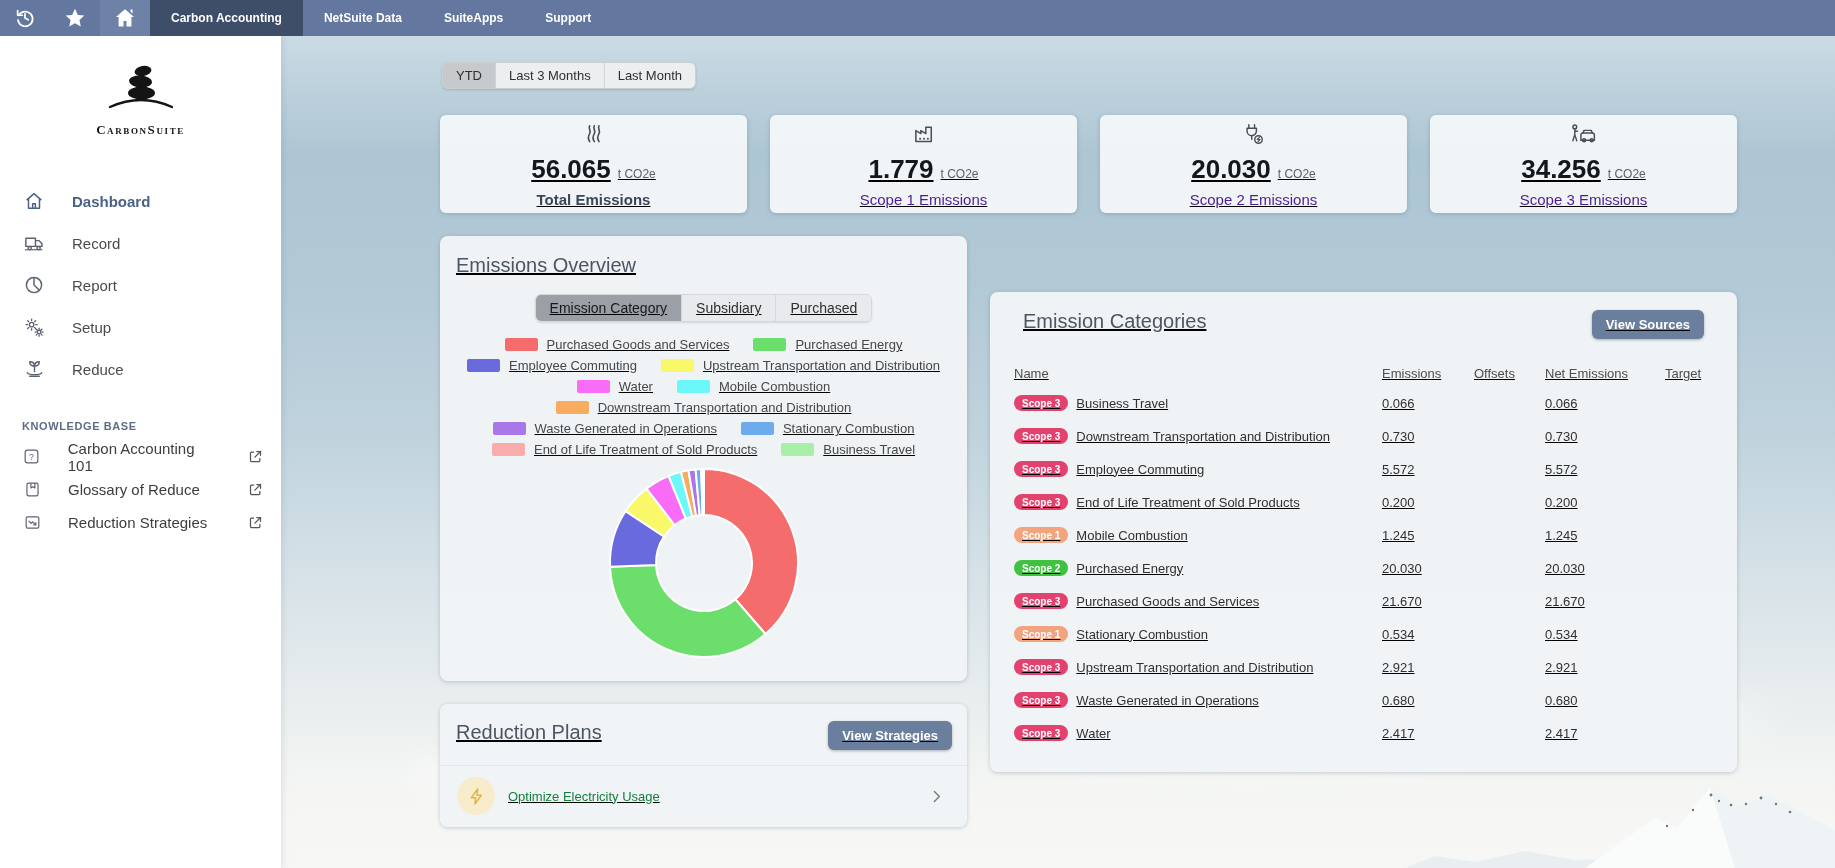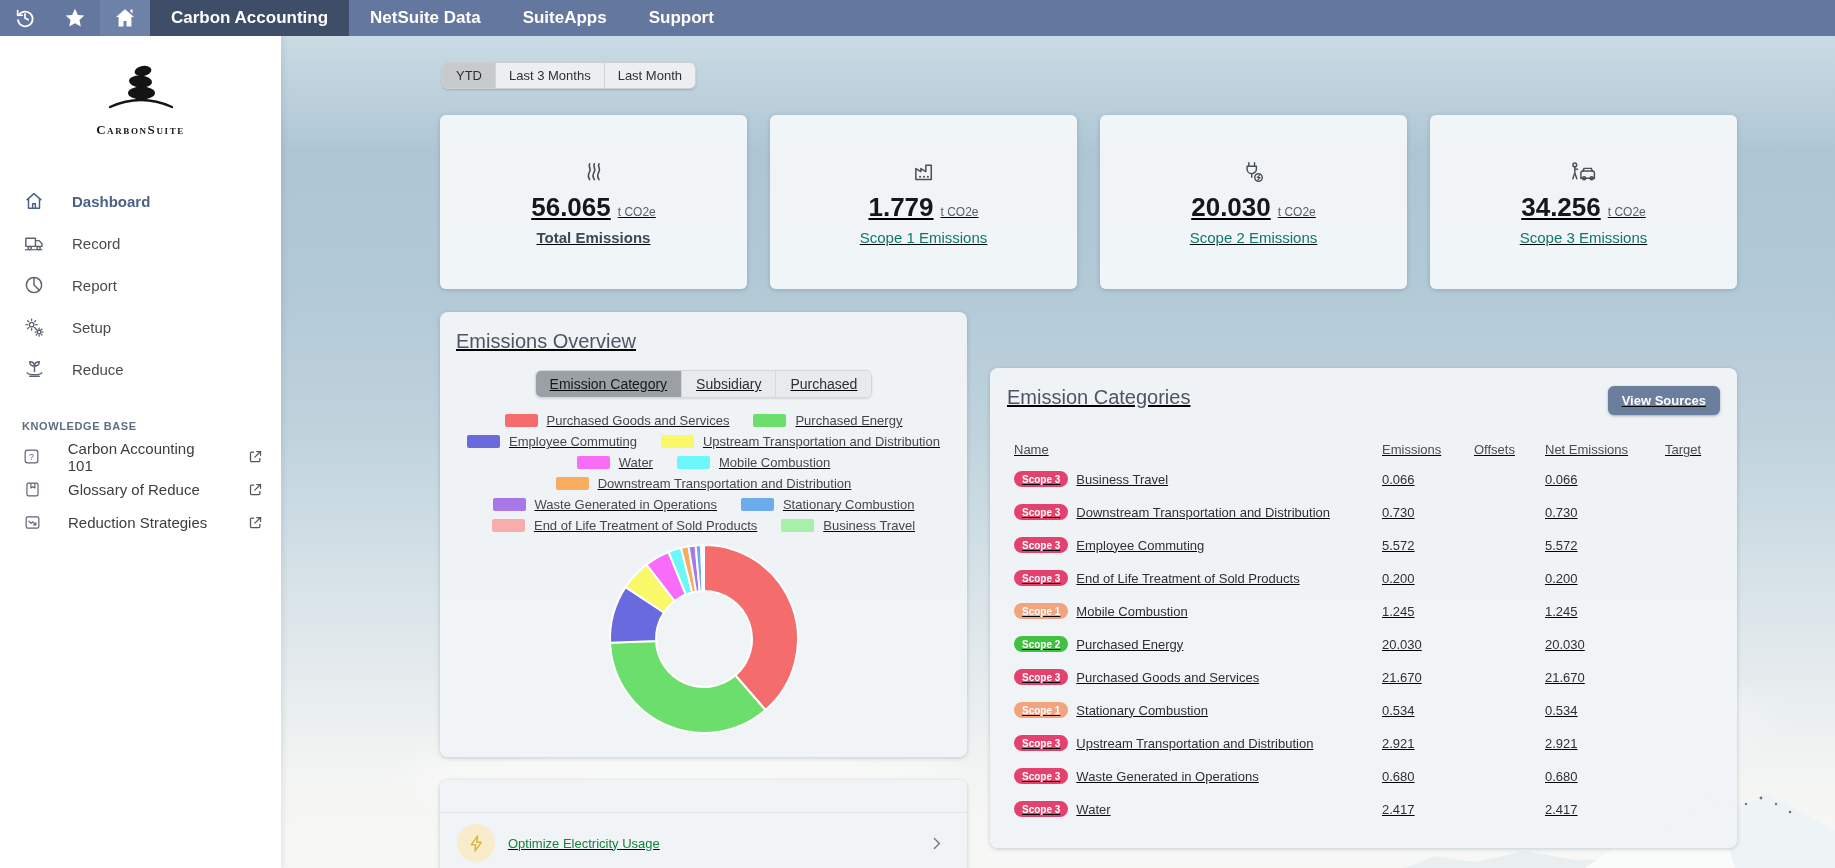--- a/index.html
+++ b/index.html
@@ -5,21 +5,21 @@
   * { box-sizing: border-box; margin: 0; padding: 0; }
   html,body { width:1835px; height:868px; overflow:hidden; }
   body { font-family:"Liberation Sans","DejaVu Sans",sans-serif; background:#e9eef0; }
 
   
   .topnav { height:36px; background:#64779e; display:flex; align-items:stretch; color:#fff; position:relative; z-index:5; }
   .nav-icons { display:flex; }
   .nav-icon { width:50px; display:flex; align-items:center; justify-content:center; cursor:pointer; color:#fff; }
   .nav-icon.home-cell { background:#6e82a8; }
   .nav-tabs { display:flex; align-items:stretch; }
-  .nav-tab { display:flex; align-items:center; padding:6px 21px; font-size:17px; font-weight:bold; cursor:pointer; }
+  .nav-tab { display:flex; align-items:center; padding:6px 21px; font-size:12px; font-weight:bold; cursor:pointer; }
   .nav-tab.active { background:#3e4d68; }
 
   
   .shell { display:flex; height:832px; }
   .sidebar { width:281px; flex:none; background:#ffffff; position:relative; z-index:3; box-shadow:2px 0 6px rgba(40,60,80,.10); }
   .brand { padding-top:26px; text-align:center; }
   .brand-name { margin-top:2px; font-family:"Liberation Serif","DejaVu Serif",serif; font-variant:small-caps; font-weight:bold; font-size:13px; letter-spacing:1.6px; color:#171717; }
   .side-menu { margin-top:42px; }
   .side-item { display:flex; align-items:center; gap:26px; height:42px; padding-left:22px; font-size:15px; color:#4b4b4b; cursor:pointer; }
   .side-item .icn { width:24px; height:24px; display:flex; align-items:center; justify-content:center; color:#5c6370; }
@@ -45,27 +45,27 @@
   .inner { position:relative; z-index:1; width:1297px; margin:26px 0 0 159px; }
 
   
   .period-tabs { display:inline-flex; margin-left:2px; border:1px solid #ccd0d3; border-radius:6px; overflow:hidden; box-shadow:0 1px 2px rgba(50,70,90,.25); }
   .ptab { padding:5px 13px; font-size:13px; color:#2f2f2f; background:#eceeef; border-left:1px solid #d2d5d8; cursor:pointer; white-space:nowrap; }
   .ptab:first-child { border-left:none; }
   .ptab.active { background:#c7cacc; }
 
   
   .stat-row { display:flex; gap:23px; margin-top:26px; }
-  .stat-card { width:307px; height:174px; background:rgba(242,246,248,.97); border-radius:6px;
+  .stat-card { width:307px; height:98px; background:rgba(242,246,248,.97); border-radius:6px;
     box-shadow:0 1px 4px rgba(60,85,105,.28); display:flex; flex-direction:column; align-items:center; justify-content:center; }
   .stat-ico { color:#4a4f56; height:28px; display:flex; align-items:center; }
   .stat-line { margin-top:6px; display:flex; align-items:baseline; }
   .stat-value { font-size:26px; font-weight:bold; color:#14171b; }
   .stat-unit { font-size:12px; color:#585f66; margin-left:7px; }
-  .stat-label { margin-top:6px; font-size:15px; color:#0f766e; }
+  .stat-label { margin-top:6px; font-size:15px; color:#4c1d95; }
   .stat-label.bold { font-weight:bold; color:#3c4657; }
 
   
   .panels { display:flex; gap:23px; margin-top:23px; align-items:center; }
   .left-col { display:flex; flex-direction:column; gap:23px; width:527px; }
   .panel { background:rgba(241,244,246,.97); border-radius:8px; box-shadow:0 1px 4px rgba(60,85,105,.28); }
 
   .overview { height:445px; padding-top:18px; }
   .card-title { font-size:20px; color:#4b5563; }
   .overview .card-title { margin-left:16px; }
@@ -74,21 +74,21 @@
   .ov-tab { padding:5px 14px; font-size:14px; color:#2f2f2f; background:#e8eaed; border-left:1px solid #d6d9dc; cursor:pointer; }
   .ov-tab:first-child { border-left:none; }
   .ov-tab.active { background:#9aa0a6; color:#17181a; }
   .legend { margin-top:15px; display:flex; flex-direction:column; align-items:center; gap:6px; }
   .lg-row { display:flex; gap:24px; justify-content:center; align-items:center; }
   .lg-item { display:flex; align-items:center; gap:9px; font-size:13px; color:#474747; cursor:pointer; white-space:nowrap; }
   .lg-swatch { width:33px; height:13px; border-radius:2px; flex:none; }
   .donut-wrap { display:flex; justify-content:center; margin-top:8px; }
 
   .categories { width:747px; height:480px; padding-top:18px; }
-  .cat-head { display:flex; justify-content:space-between; align-items:flex-start; padding:0 17px; }
+  .cat-head { display:flex; justify-content:space-between; align-items:flex-start; padding:0 33px; }
   .btn-slate { background:#6a7e9d; color:#fff; border:none; font-family:inherit; font-size:13px; font-weight:bold;
     padding:7px 14px; border-radius:6px; cursor:pointer; box-shadow:0 1px 3px rgba(30,45,60,.35); }
   .table { margin-top:22px; }
   .t-head, .t-row { display:grid; grid-template-columns:368px 92px 71px 120px 1fr; align-items:center; padding-left:24px; }
   .t-head { font-size:13px; color:#4c4c4c; height:26px; }
   .t-row { height:33px; font-size:13px; color:#303030; }
   .name-cell { display:flex; align-items:center; gap:8px; }
   .badge { display:inline-flex; padding:2.5px 8px; border-radius:10px; color:#fff; font-size:10px; font-weight:bold; line-height:1.1; }
 
   .reduction { width:527px; height:123px; padding-top:17px; overflow:hidden; }
@@ -436,20 +436,24 @@
                     <path d="M74.96 6.87 A94 94 0 0 1 82.48 5.29 L90.08 50.66 A48 48 0 0 0 86.23 51.46 Z" fill="#f8ac60" stroke="#ffffff" stroke-width="2" stroke-linejoin="round"></path>
                     <path d="M82.48 5.29 A94 94 0 0 1 89.58 4.38 L93.70 50.19 A48 48 0 0 0 90.08 50.66 Z" fill="#a878e8" stroke="#ffffff" stroke-width="2" stroke-linejoin="round"></path>
                     <path d="M89.58 4.38 A94 94 0 0 1 95.20 4.04 L96.57 50.02 A48 48 0 0 0 93.70 50.19 Z" fill="#6cacec" stroke="#ffffff" stroke-width="2" stroke-linejoin="round"></path>
                     <path d="M95.20 4.04 A94 94 0 0 1 97.30 4.00 L97.64 50.00 A48 48 0 0 0 96.57 50.02 Z" fill="#f8acac" stroke="#ffffff" stroke-width="2" stroke-linejoin="round"></path>
                     <path d="M97.30 4.00 A94 94 0 0 1 98.00 4.00 L98.00 50.00 A48 48 0 0 0 97.64 50.00 Z" fill="#a8f0a8" stroke="#ffffff" stroke-width="2" stroke-linejoin="round"></path>
                   </svg>
               </div>
             </section>
 
             <section class="panel reduction">
+              <div class="red-head">
+                <div class="card-title">Reduction Plans</div>
+                <button class="btn-slate">View Strategies</button>
+              </div>
               <div class="plan-divider"></div>
               <div id="planItems">
                   <div class="plan-item">
                     <span class="plan-ico">
                       <svg width="19" height="19" viewBox="0 0 24 24" fill="none" stroke="currentColor" stroke-width="1.8" stroke-linejoin="round">
                         <path d="M13.5 2.5L5.5 13.5h5.5l-1 8 8-11h-5.5z"></path>
                       </svg>
                     </span>
                     <span class="plan-label">Optimize Electricity Usage</span>
                     <span class="plan-chevron">

